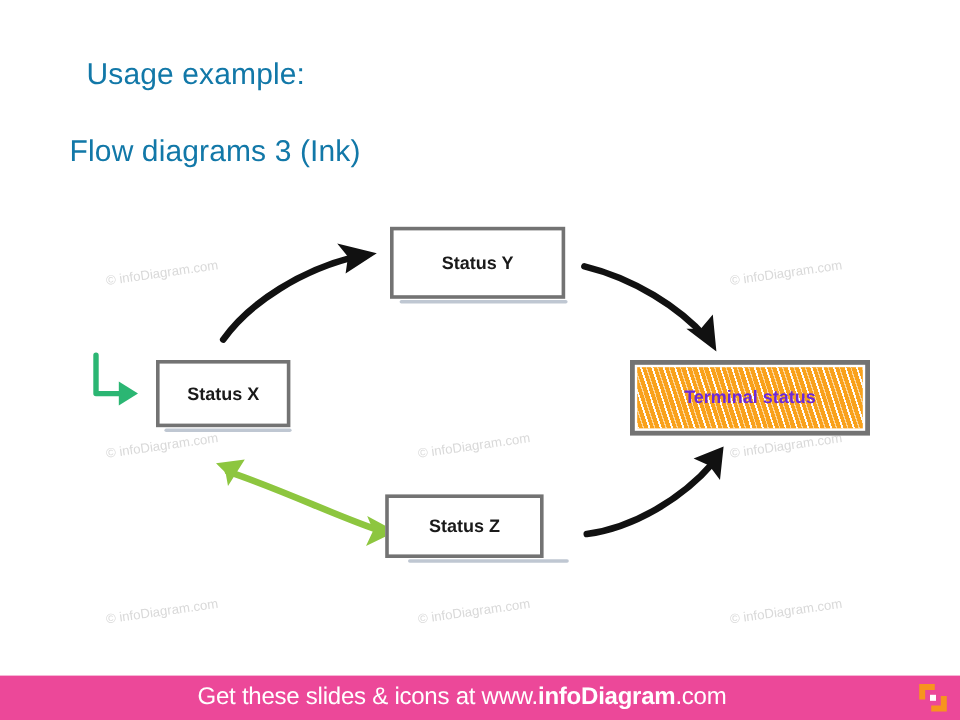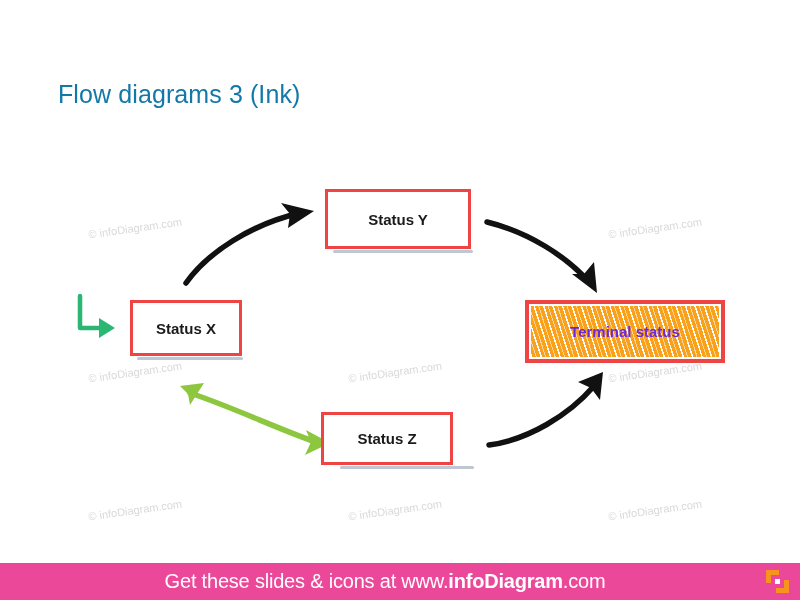--- a/index.html
+++ b/index.html
@@ -37,21 +37,21 @@
     top: 0;
     width: 800px;
     height: 560px;
   }
 
   
   .node-box {
     position: absolute;
     box-sizing: border-box;
     background: #ffffff;
-    border: 3px solid #ef4444;
+    border: 3px solid #737373;
     display: flex;
     align-items: center;
     justify-content: center;
     font-family: "Liberation Sans", sans-serif;
     font-weight: bold;
     font-size: 15px;
     color: #1a1a1a;
   }
   .node-box .box-label {
     position: relative;
@@ -172,20 +172,21 @@
     left: 764px;
     top: 568px;
     width: 27px;
     height: 27px;
   }
 </style>
 </head>
 <body>
 
 <div id="slide-title">
+  <span>Usage example:</span>
   <span class="line2">Flow diagrams 3 (Ink)</span>
 </div>
 
 <div id="diagram-canvas">
 
   <div class="watermark" style="left:88px;  top:222px;">© infoDiagram.com</div>
   <div class="watermark" style="left:348px; top:226px;">© infoDiagram.com</div>
   <div class="watermark" style="left:608px; top:222px;">© infoDiagram.com</div>
   <div class="watermark" style="left:88px;  top:366px;">© infoDiagram.com</div>
   <div class="watermark" style="left:348px; top:366px;">© infoDiagram.com</div>

